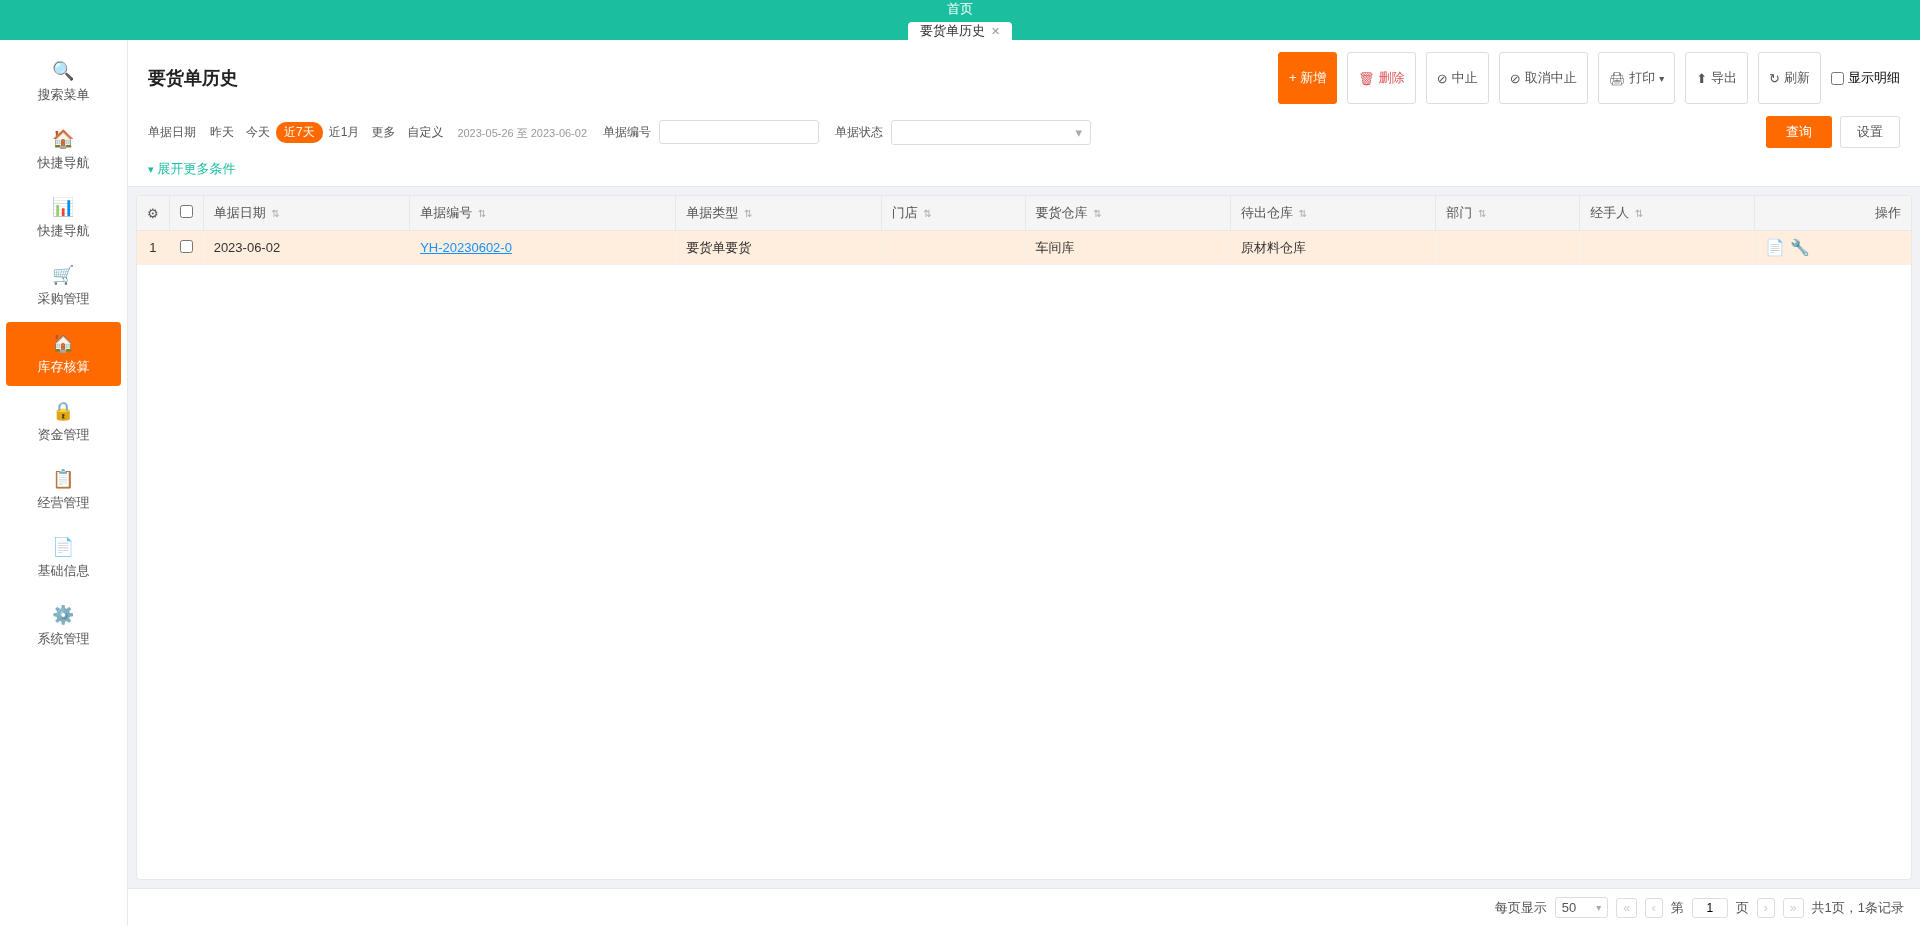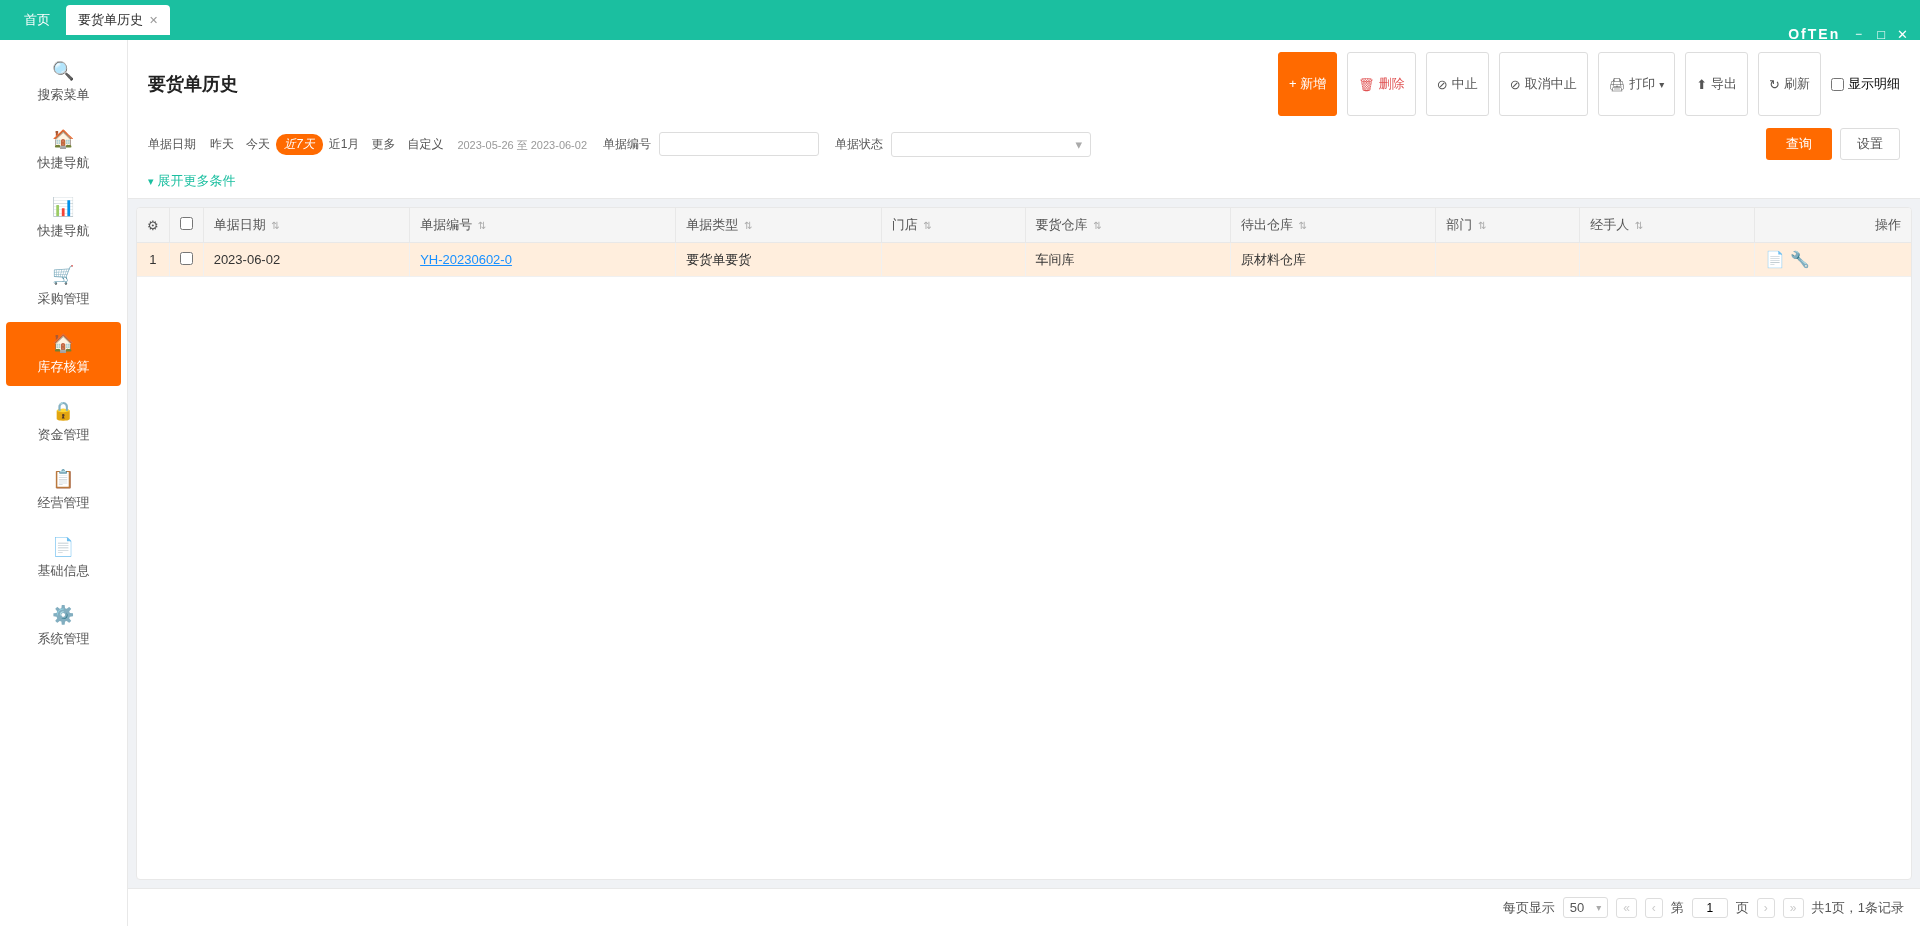--- a/index.html
+++ b/index.html
@@ -7,20 +7,21 @@
 
     
     .top-bar {
       height: 40px;
       background: #1bbfa0;
       display: flex;
       align-items: center;
       padding: 0 12px;
       gap: 4px;
       flex-shrink: 0;
+      flex-direction: column;
     }
     .top-bar-tab {
       display: flex;
       align-items: center;
       padding: 0 12px;
       height: 30px;
       border-radius: 4px 4px 0 0;
       cursor: pointer;
       font-size: 13px;
       color: #fff;
@@ -109,21 +110,21 @@
     }
     .toolbar {
       display: flex;
       align-items: center;
       gap: 10px;
     }
     .toolbar-btn {
       display: flex;
       align-items: center;
       gap: 4px;
-      padding: 22px 10px;
+      padding: 16px 10px;
       border: 1px solid #ddd;
       border-radius: 3px;
       background: #fff;
       cursor: pointer;
       color: #555;
       font-size: 12px;
       white-space: nowrap;
     }
     .toolbar-btn.primary { background: #ff6a00; color: #fff; border-color: #ff6a00; }
     .toolbar-btn.danger-text { color: #e05252; }
@@ -161,21 +162,20 @@
       font-size: 12px;
       color: #555;
       border: none;
       background: transparent;
     }
     .date-filter-btn.active {
       background: #ff6a00;
       color: #fff;
       border-radius: 10px;
       padding: 2px 8px;
-      font-style: italic;
     }
     .date-range-text { font-size: 11px; color: #999; margin-top: 2px; }
     .filter-input {
       border: 1px solid #ddd;
       border-radius: 3px;
       padding: 4px 8px;
       font-size: 12px;
       width: 160px;
       outline: none;
       color: #333;
@@ -307,21 +307,21 @@
       flex-shrink: 0;
       font-size: 12px;
       color: #555;
     }
     .page-size-select {
       display: flex;
       align-items: center;
       border: 1px solid #ddd;
       border-radius: 3px;
       padding: 2px 6px;
-      gap: 12px;
+      gap: 20px;
       cursor: pointer;
     }
     .page-nav-btn {
       padding: 2px 6px;
       border: 1px solid #ddd;
       border-radius: 3px;
       background: #fff;
       cursor: pointer;
       color: #555;
       font-size: 12px;

